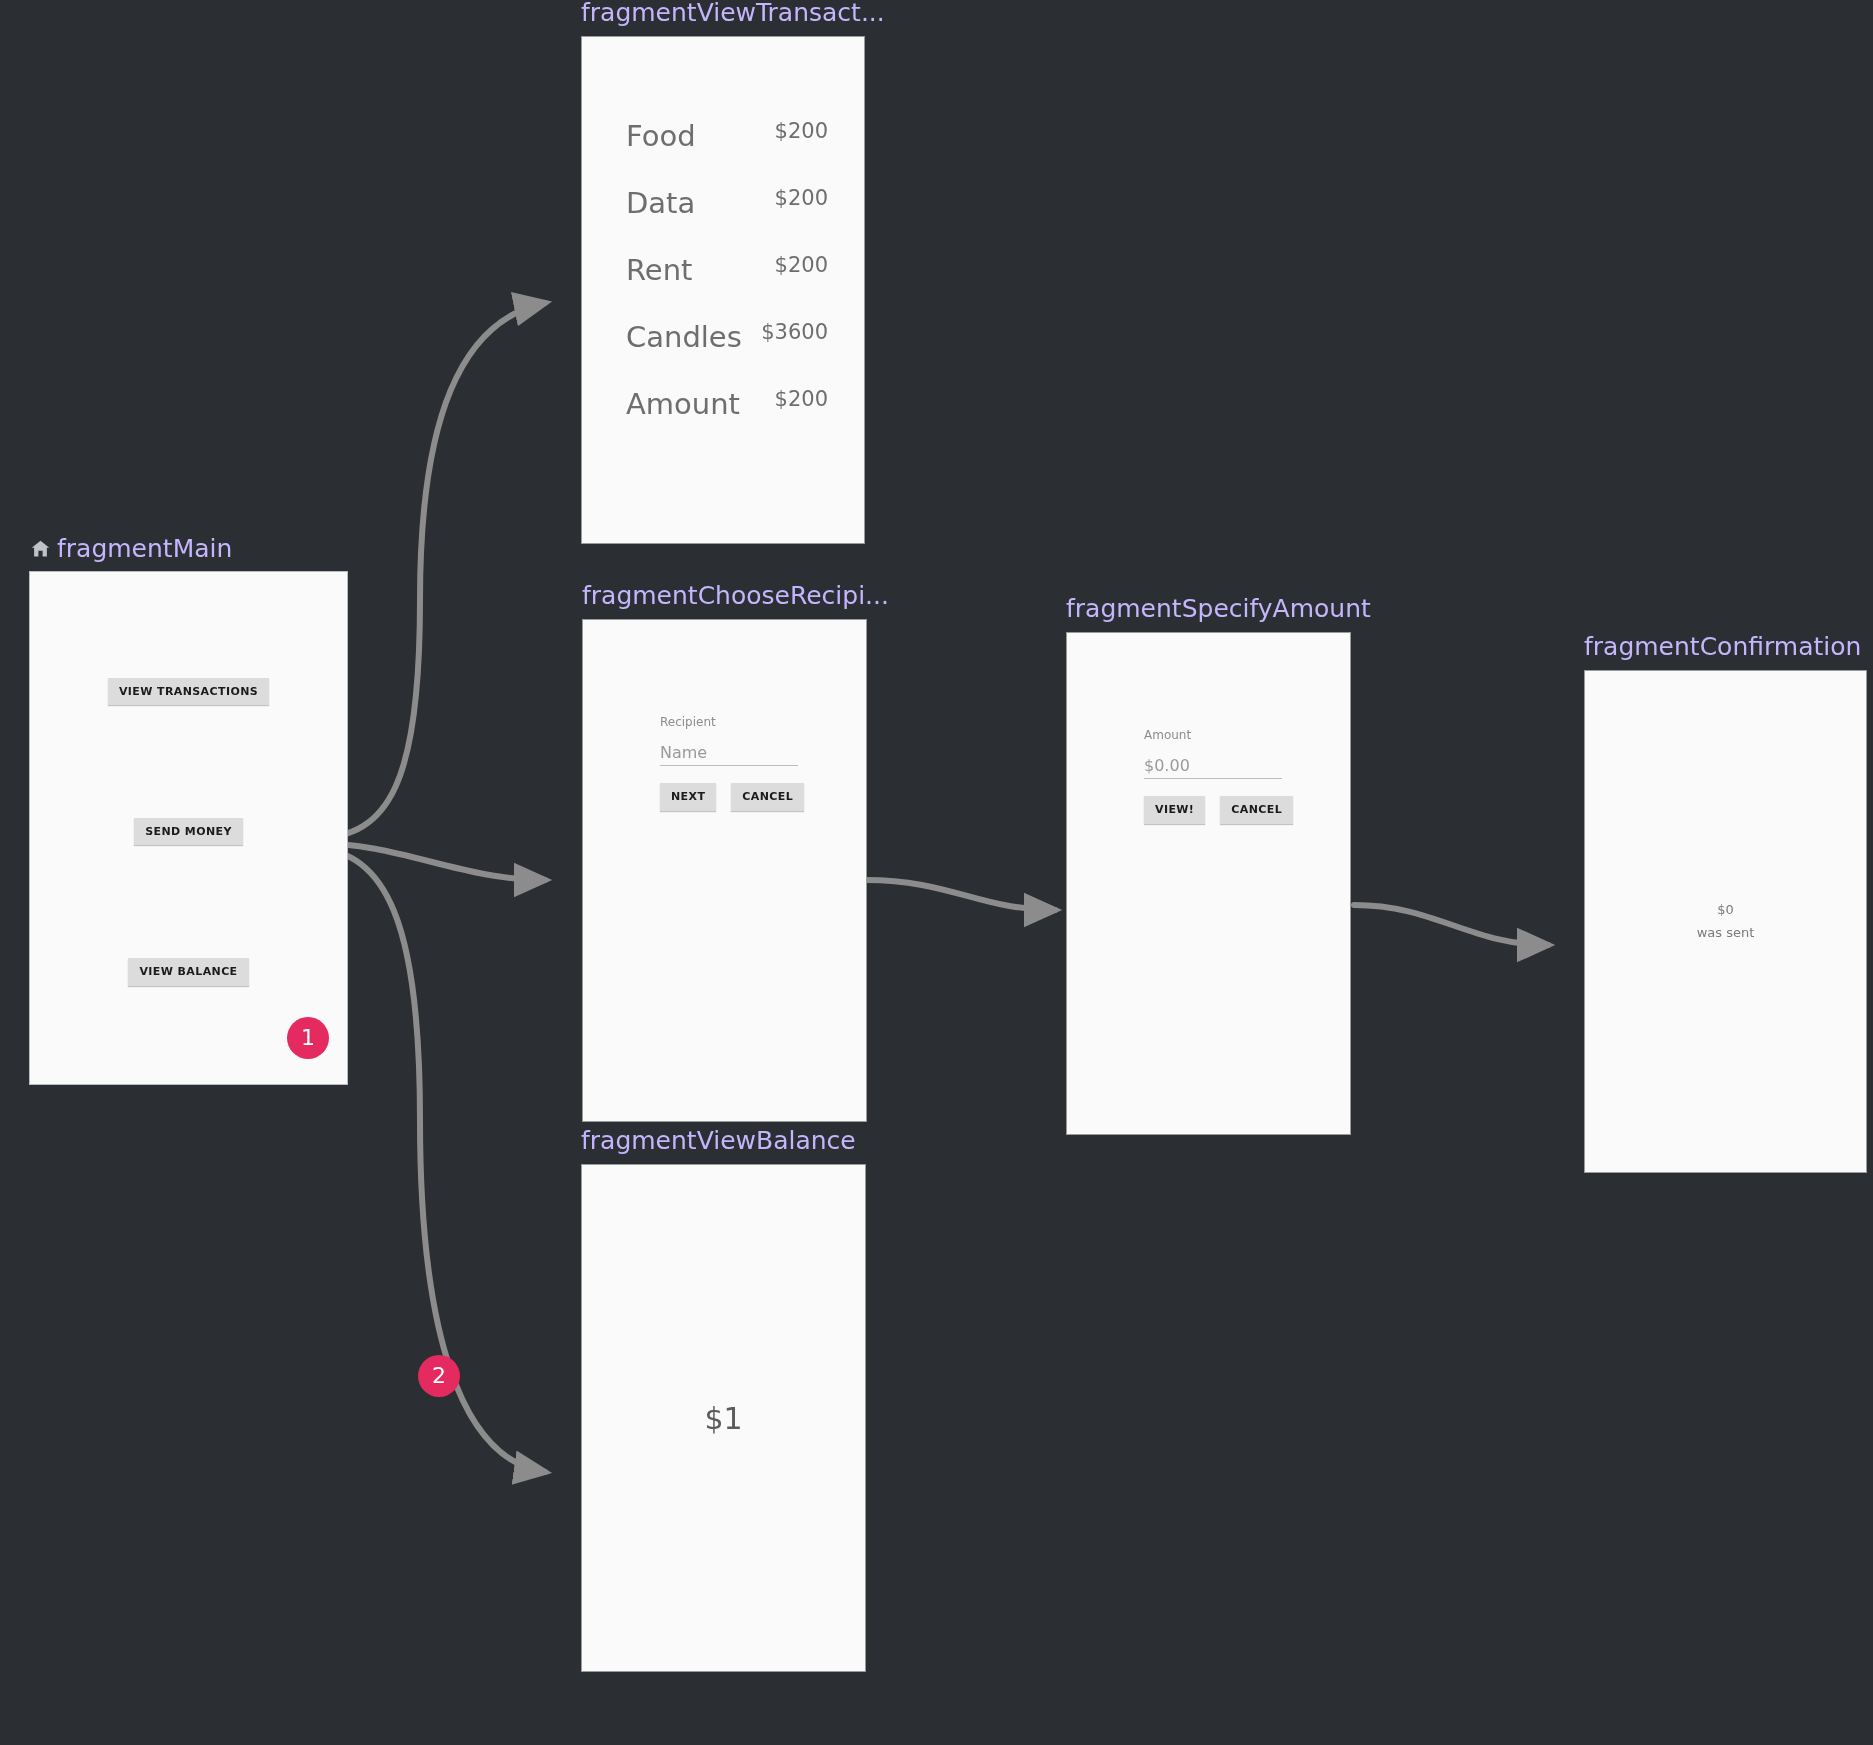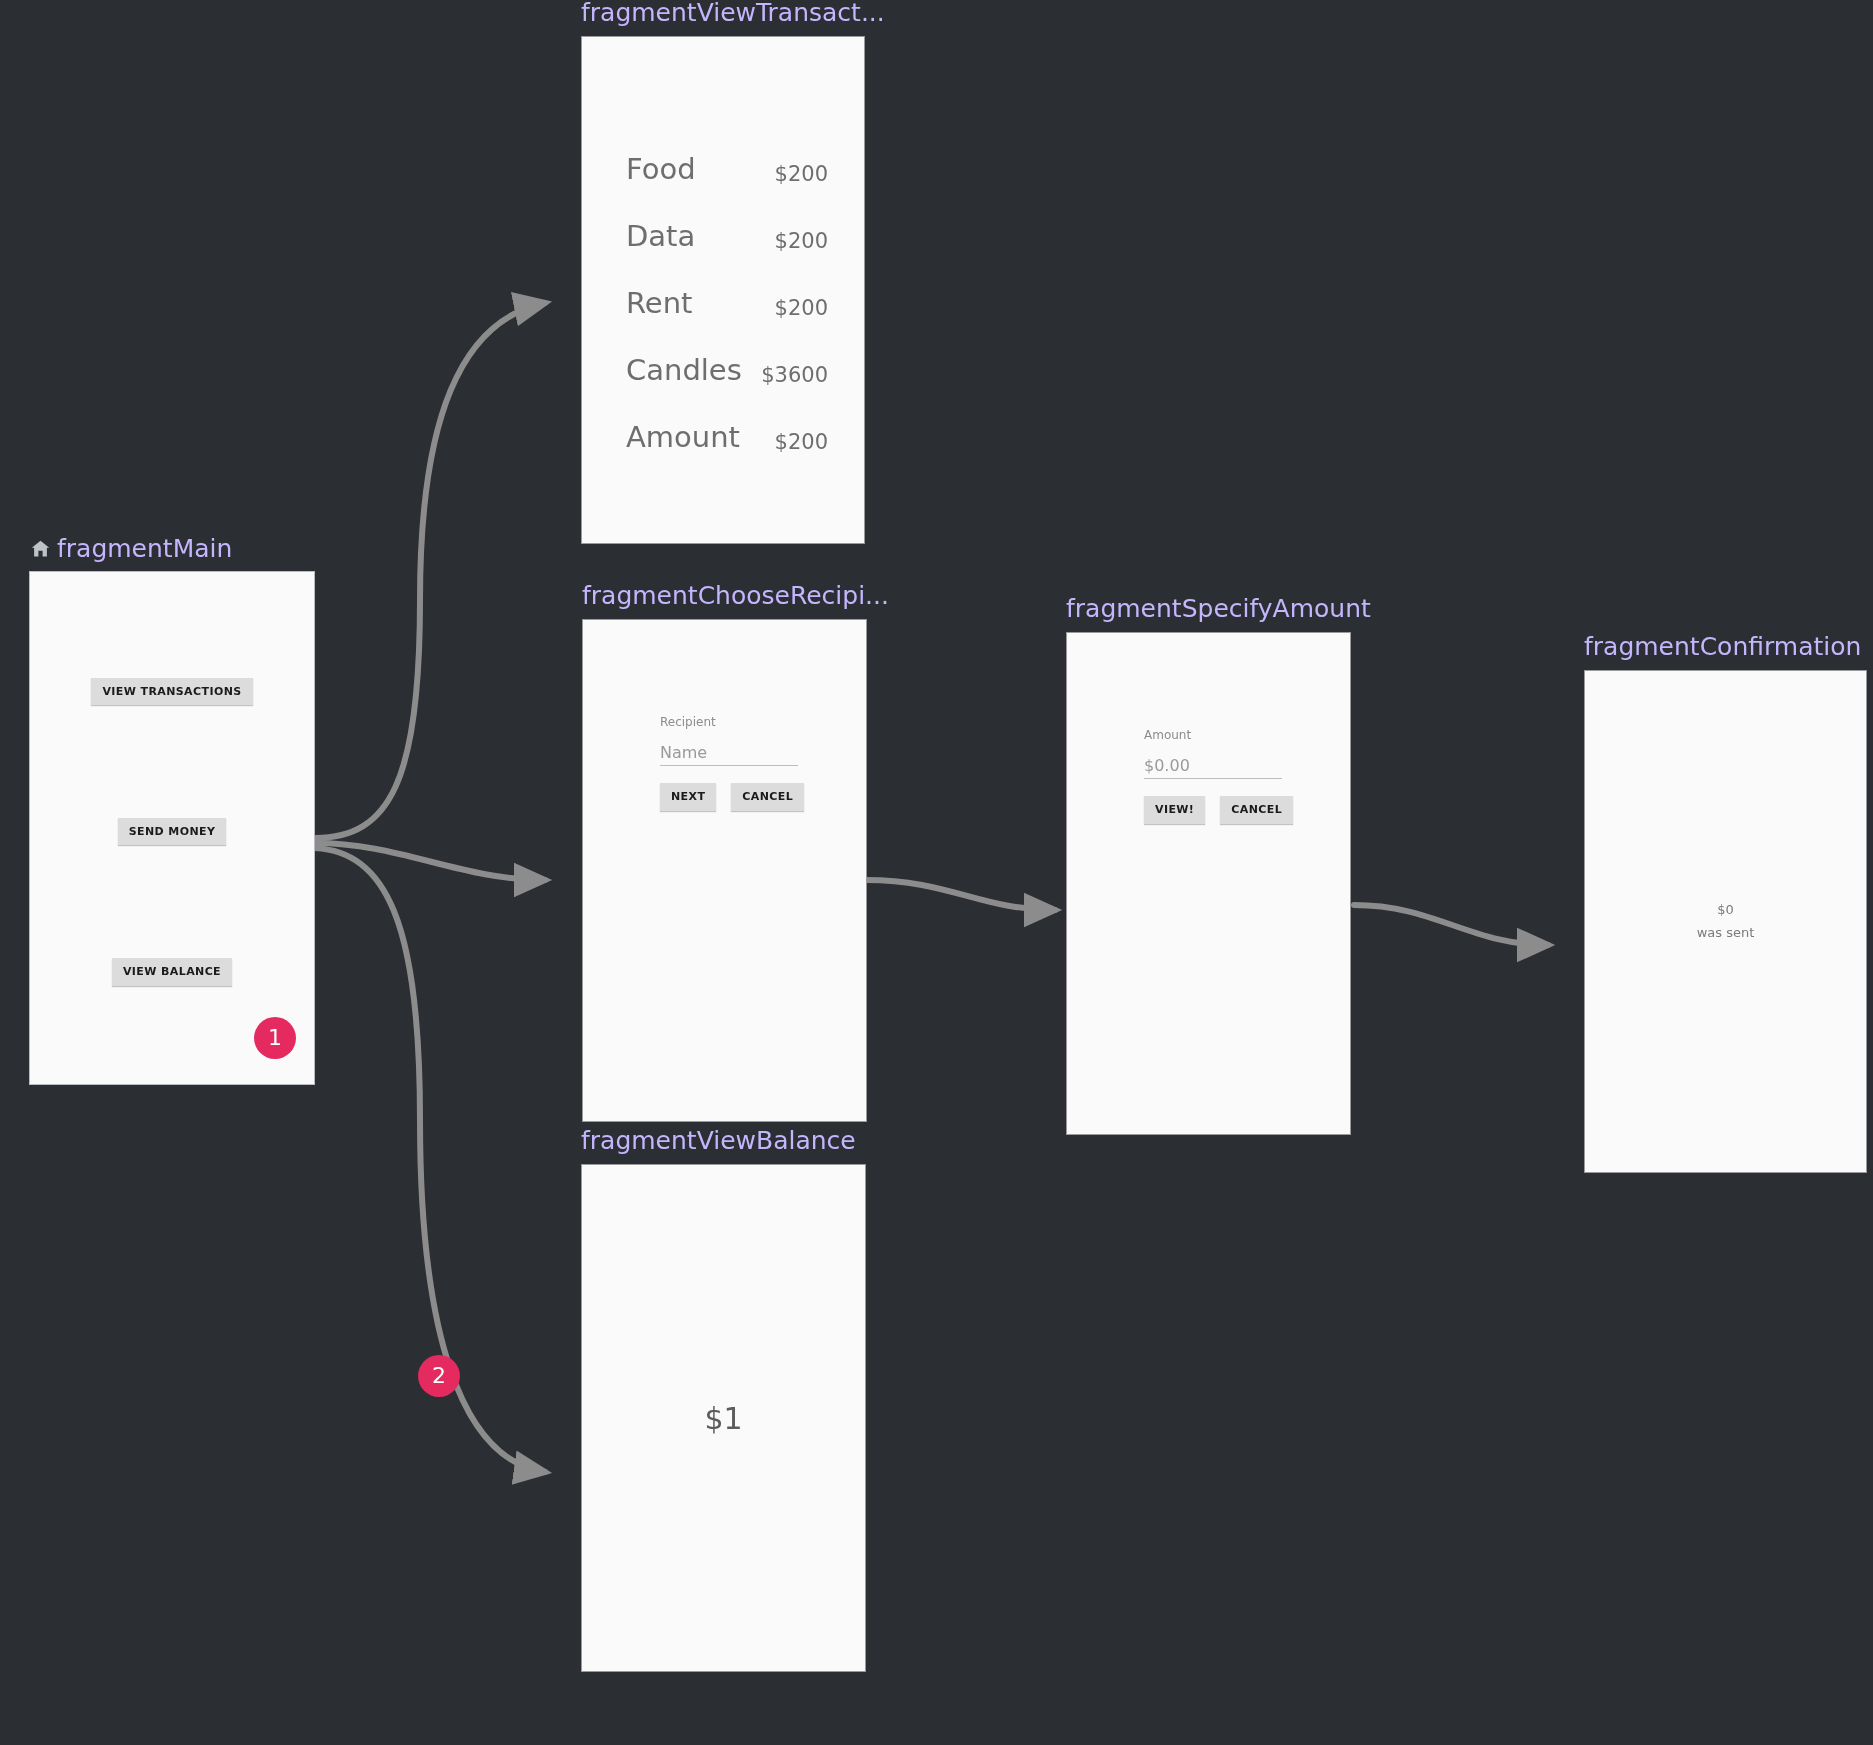--- a/index.html
+++ b/index.html
@@ -59,21 +59,21 @@
     border: 2px solid #FAFAFA;
     outline: 1px solid #b9bcc0;
   }
 
   
   .txn-list {
     padding-top: 82px;
   }
   .txn-row {
     display: flex;
-    align-items: flex-end;
+    align-items: flex-start;
     height: 67px;
     padding: 0 36px 0 44px;
   }
   .txn-name {
     flex: 1 1 auto;
     color: #6E6E6E;
     font-size: 29px;
     font-family: "DejaVu Sans", sans-serif;
   }
   .txn-amount {
@@ -242,21 +242,21 @@
 
   <div class="node" style="left:30px; top:536px;">
     <div class="node-label">
       <span class="home-icon">
         <svg viewBox="0 0 24 24" width="21" height="21" xmlns="http://www.w3.org/2000/svg">
           <path d="M12 3 L22 11.2 L19.3 11.2 L19.3 21 L14.4 21 L14.4 14.6 L9.6 14.6 L9.6 21 L4.7 21 L4.7 11.2 L2 11.2 Z" fill="#BFC3C7"></path>
         </svg>
       </span>
       <span>fragmentMain</span>
     </div>
-    <div class="node-frame selected" style="width:284px; height:512px;">
+    <div class="node-frame selected" style="width:317px; height:512px;">
       <div class="main-screen">
         <button class="mat-button">VIEW TRANSACTIONS</button>
         <div class="spacer-a"></div>
         <button class="mat-button">SEND MONEY</button>
         <div class="spacer-b"></div>
         <button class="mat-button">VIEW BALANCE</button>
       </div>
       <div class="badge" style="right:16px; bottom:23px;">1</div>
     </div>
   </div>

